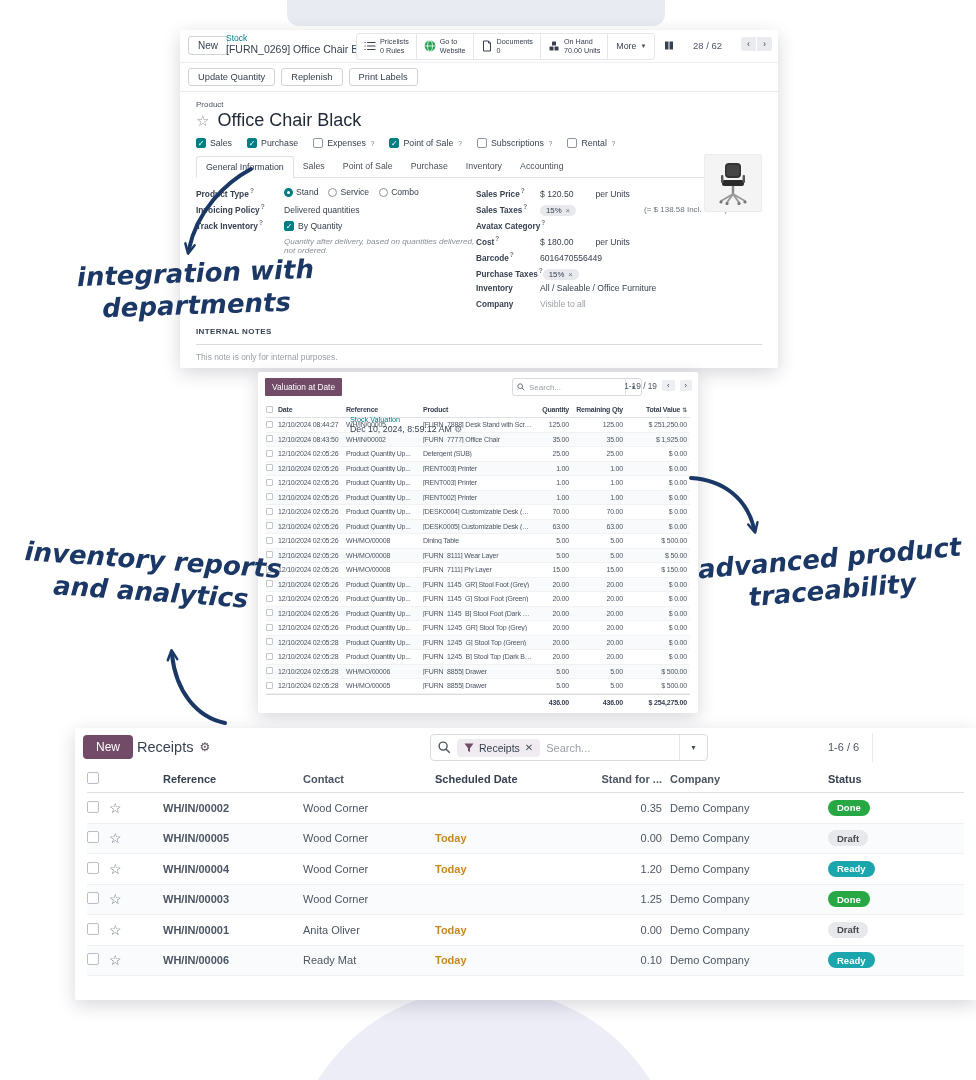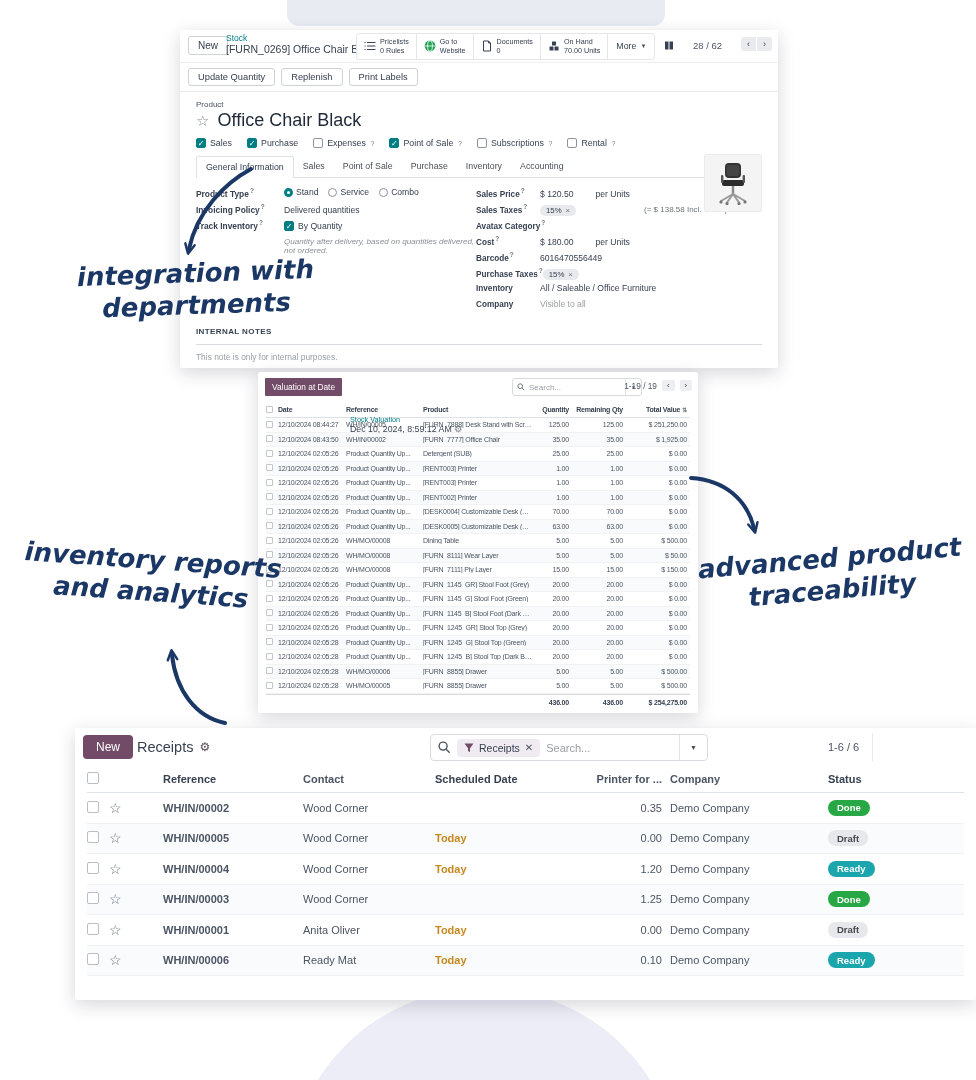--- a/index.html
+++ b/index.html
@@ -621,21 +621,21 @@
     <span class="c3-pager">1-6 / 6</span>
     <span class="c3-divider"></span>
   </div>
   <div class="rtable">
     <div class="rhead">
       <span><span class="cb-md"></span></span>
       <span></span>
       <span class="rh-ref">Reference</span>
       <span class="rh-contact">Contact</span>
       <span class="rh-sched">Scheduled Date</span>
-      <span class="rh-weight">Printer for ...</span>
+      <span class="rh-weight">Stand for ...</span>
       <span class="rh-company">Company</span>
       <span class="rh-status">Status</span>
     </div>
     <div>
         <div class="rrow">
     <span><span class="cb-md"></span></span>
     <span class="star-row">☆</span>
     <span class="r-ref">WH/IN/00002</span>
     <span class="r-contact">Wood Corner</span>
     <span class="r-sched"></span>

